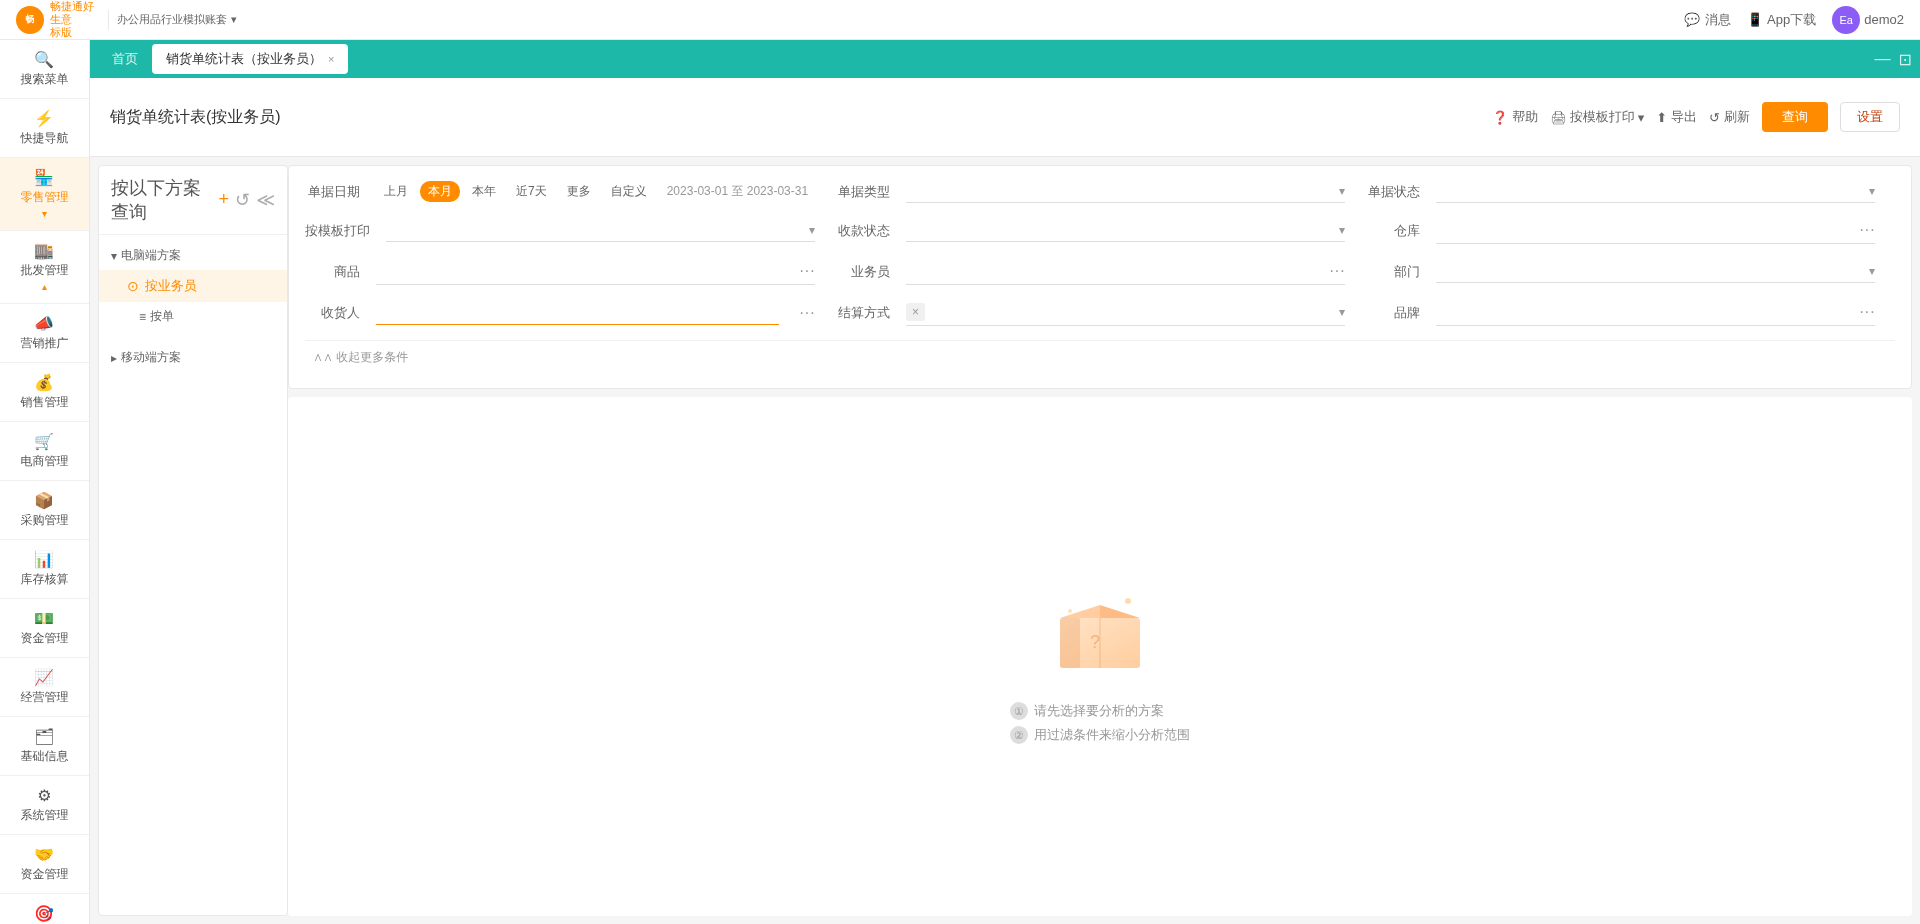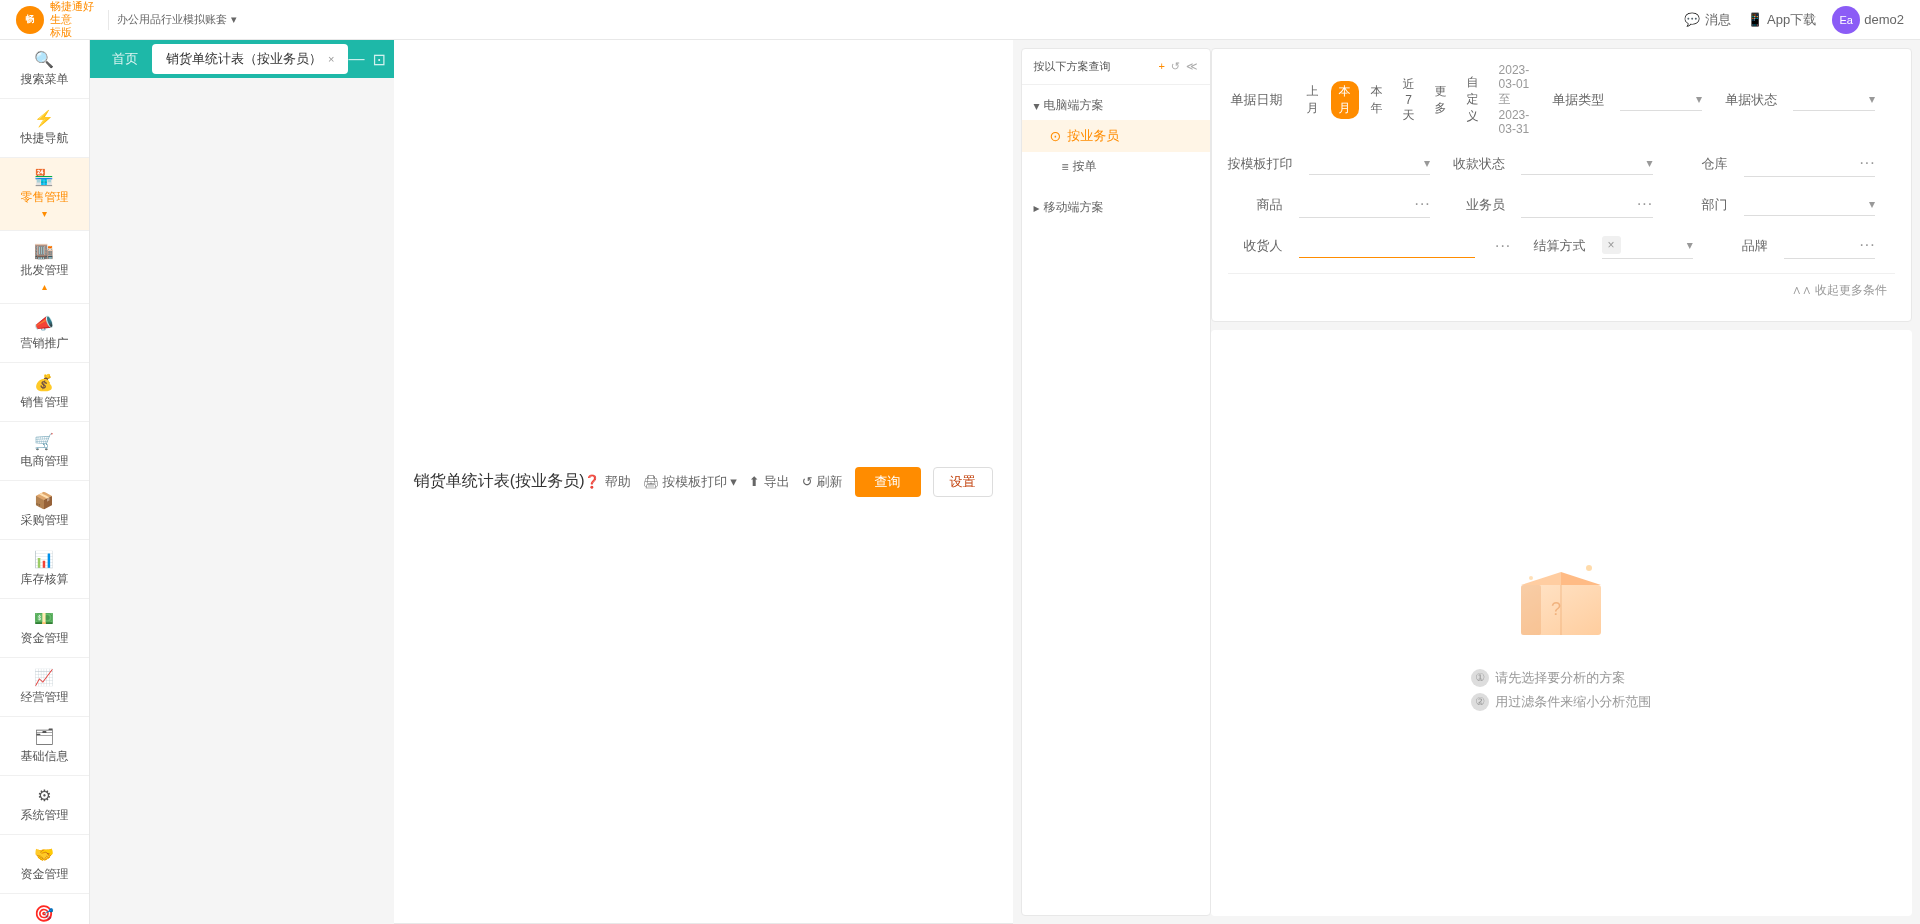--- a/index.html
+++ b/index.html
@@ -43,21 +43,21 @@
       text-align: center;
       cursor: pointer;
       color: #555;
       font-size: 12px;
       border-bottom: 1px solid #f0f0f0;
     }
     .sidebar-item.active { color: #ff8c00; background: #fff5e6; }
     .sidebar-item-icon { font-size: 16px; margin-bottom: 2px; }
 
     
-    .content-area { flex: 1; display: flex; overflow: hidden; }
+    .content-area { flex: 1; display: flex; flex-direction: column; overflow: hidden; }
 
     
     .tabs-bar {
       background: #1eb8a8;
       height: 38px;
       display: flex;
       align-items: center;
       padding: 0 8px;
       flex-shrink: 0;
     }
@@ -74,21 +74,21 @@
     }
     .tab-item.home { background: transparent; }
     .tab-item.active { background: #fff; color: #333; border-radius: 4px; }
     .tab-close { font-size: 11px; color: #999; cursor: pointer; }
     .tabs-bar-right { margin-left: auto; display: flex; align-items: center; gap: 8px; }
     .tab-action-btn { color: rgba(255,255,255,0.8); cursor: pointer; font-size: 16px; }
 
     
     .page-header {
       background: #fff;
-      padding: 4px 20px;
+      padding: 24px 20px;
       display: flex;
       align-items: center;
       justify-content: space-between;
       border-bottom: 1px solid #e8e8e8;
     }
     .page-title { font-size: 16px; font-weight: 500; color: #333; }
     .page-actions { display: flex; align-items: center; gap: 12px; }
     .page-action-btn { display: flex; align-items: center; gap: 4px; color: #666; font-size: 13px; cursor: pointer; }
     .query-btn { background: #ff8c00; color: white; border: none; padding: 6px 20px; border-radius: 4px; cursor: pointer; font-size: 13px; }
     .setting-btn { background: #fff; color: #c2410c; border: 1px solid #ddd; padding: 5px 16px; border-radius: 4px; cursor: pointer; font-size: 13px; }
@@ -165,21 +165,21 @@
       background: #f0f0f0;
       border-radius: 3px;
       padding: 2px 6px;
       font-size: 12px;
       color: #666;
     }
     .filter-tag-close { cursor: pointer; color: #999; }
 
     
     .collapse-bar {
-      text-align: right;
+      text-align: left;
       padding: 8px;
       color: #999;
       font-size: 12px;
       cursor: pointer;
       border-top: 1px solid #f0f0f0;
       margin-top: 8px;
     }
 
     
     .main-body { display: flex; flex: 1; overflow: hidden; }
@@ -188,25 +188,25 @@
       background: #fff;
       border-right: 1px solid #e8e8e8;
       flex-shrink: 0;
       overflow-y: auto;
       margin: 8px 0 8px 8px;
       border-radius: 4px;
       border: 1px solid #e8e8e8;
     }
     .left-panel-header {
       padding: 10px 12px;
-      font-size: 11px;
+      font-size: 18px;
       color: #555;
       display: flex;
       align-items: center;
-      justify-content: space-between;
+      justify-content: center;
       border-bottom: 1px solid #f0f0f0;
     }
     .left-panel-header-icons { display: flex; gap: 6px; color: #aaa; }
     .left-panel-section { padding: 6px 0; }
     .left-panel-group-title {
       padding: 6px 12px;
       font-size: 12px;
       color: #666;
       display: flex;
       align-items: center;

